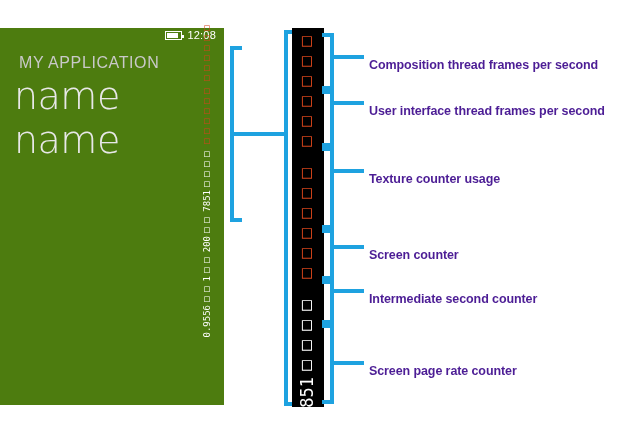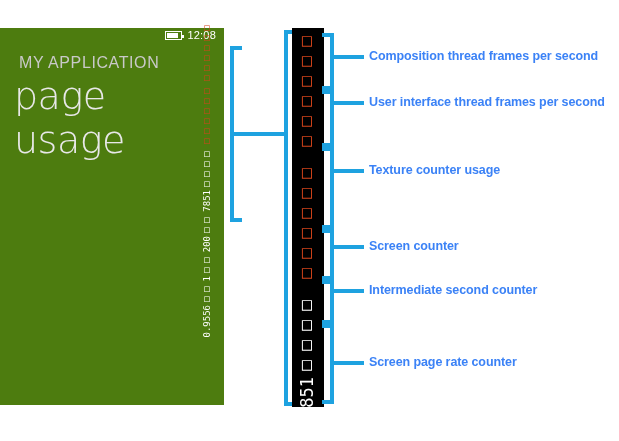--- a/index.html
+++ b/index.html
@@ -140,45 +140,46 @@
   #panel-counters .gap-b { height: 14px; }
 
   
   .blue { position: absolute; background: #1ea2e0; }
   .vline { width: 4px; }
   .hline { height: 4px; }
 
   
   .label {
     position: absolute;
-    color: #3b82f6;
+    color: #4c1d95;
     font-size: 12.5px;
     font-family: "Liberation Sans", sans-serif;
     white-space: nowrap;
     font-weight: 600;
     letter-spacing: -0.1px;
+    margin-top: 9px;
   }
 </style>
 </head>
 <body>
 
 <div id="phone">
 
   <div id="status-bar">
     <div id="status-right">
       <div class="battery">
         <div class="battery-fill"></div>
         <div class="battery-nub"></div>
       </div>
       <div id="status-time">12:08</div>
     </div>
   </div>
 
   <div id="app-title">MY APPLICATION</div>
-  <div id="page-title">page usage</div>
+  <div id="page-title">name name</div>
 </div>
 
 <div id="phone-counters" class="counter-col">
   <div class="ctr-group">
     <span class="ctr-line ctr-warn">□□</span>
     <span class="ctr-line ctr-warn">□□</span>
     <span class="ctr-line ctr-warn">□□</span>
   </div>
   <div class="gap-a"></div>
   <div class="ctr-group">

